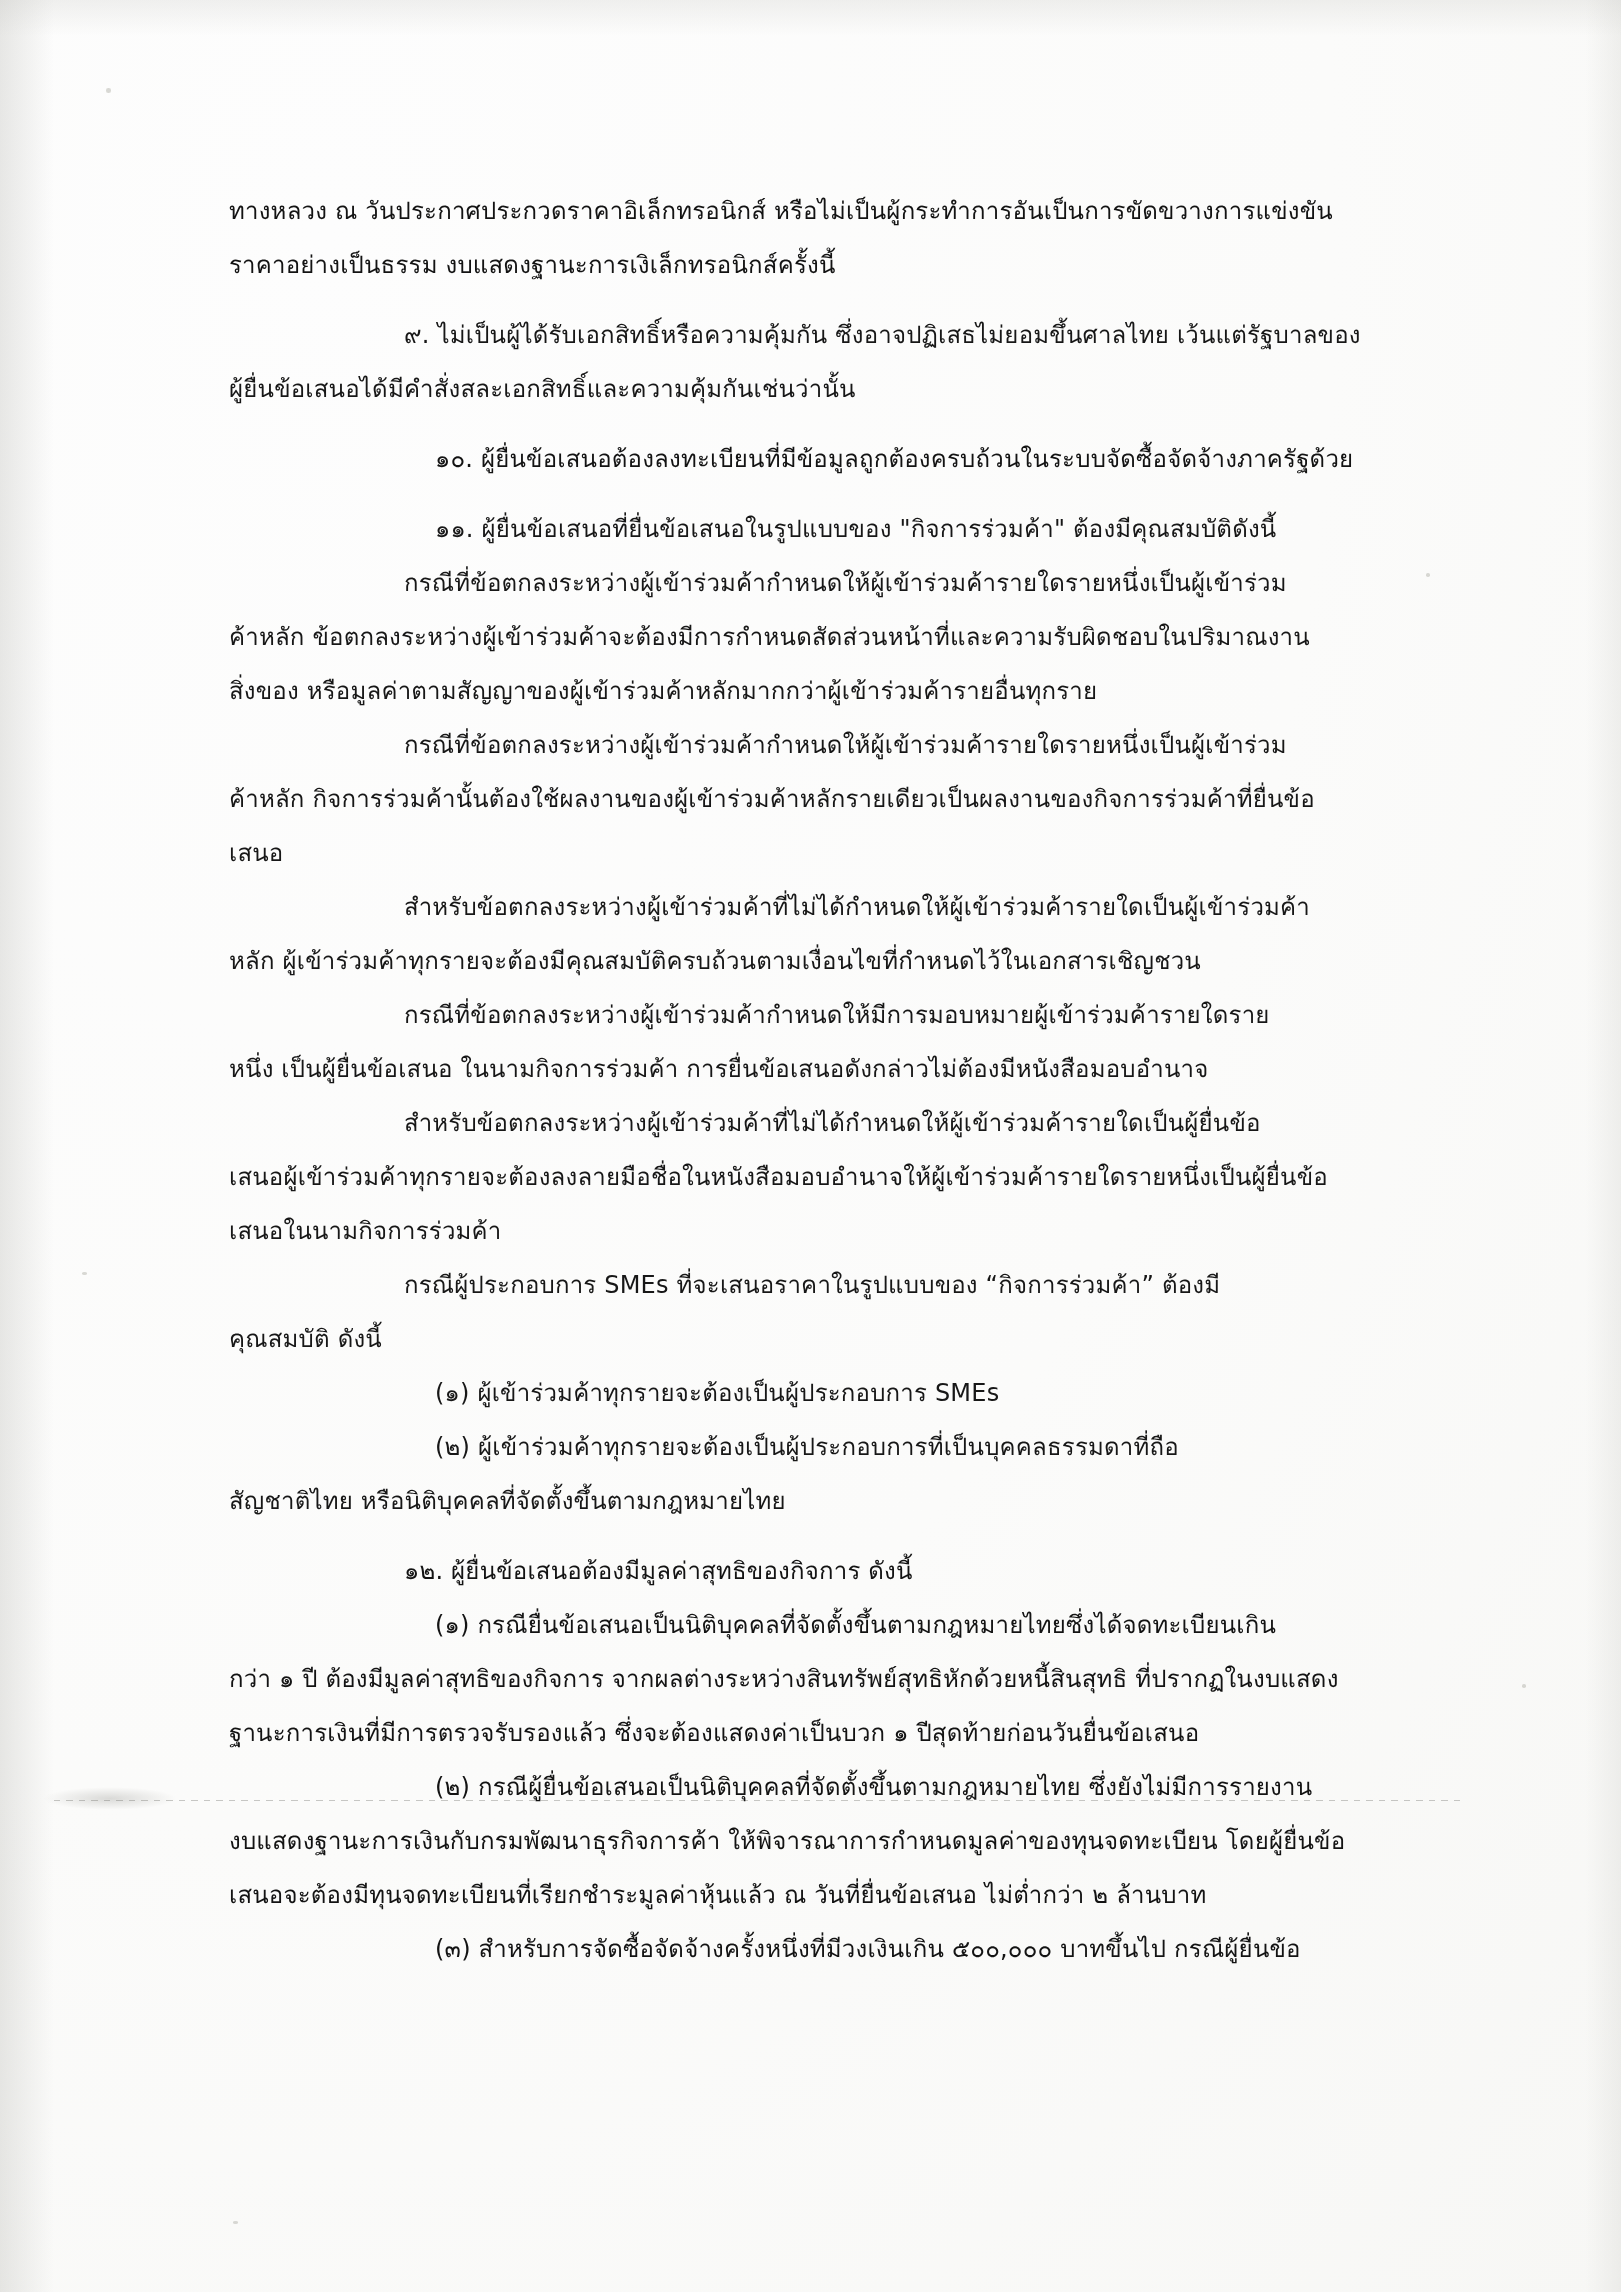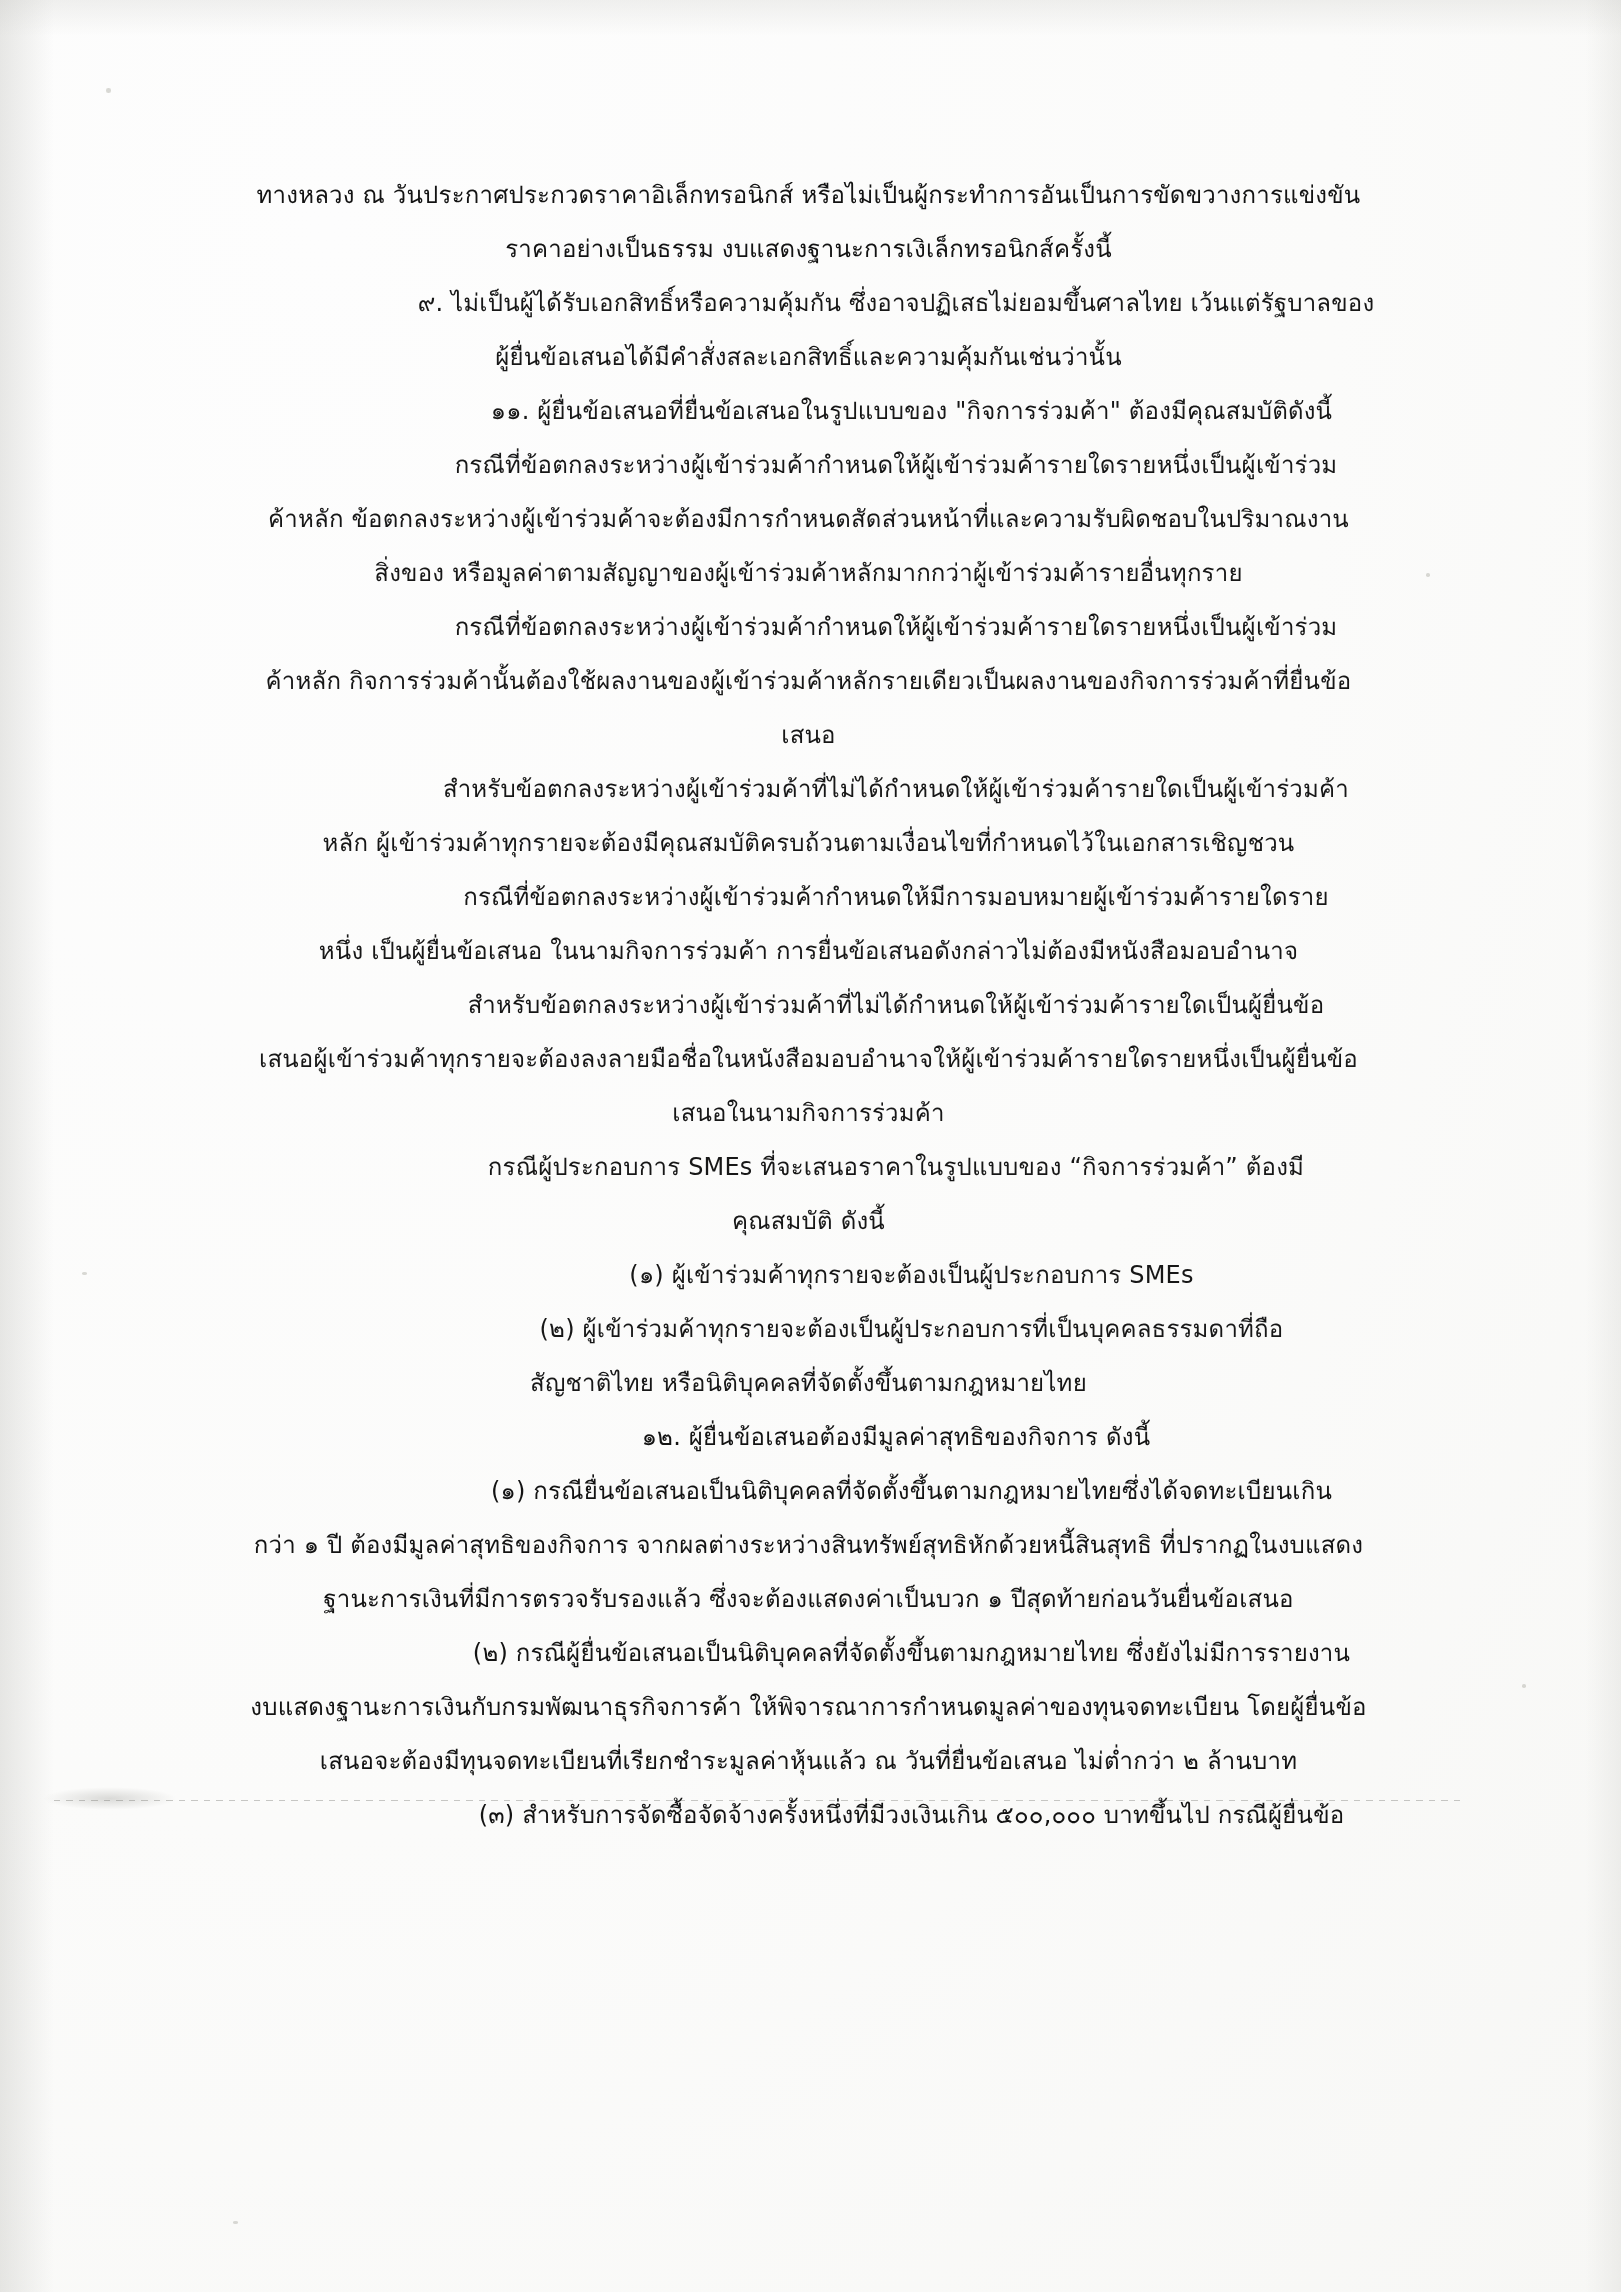--- a/index.html
+++ b/index.html
@@ -74,22 +74,22 @@
     left: 213px;
     top: 168px;
     width: 1191px;
   }
 
   .para {
     font-size: 24px;
     line-height: 54px;
     letter-spacing: 0.2px;
     color: #141414;
-    text-align: center;
-    margin: 0;
+    text-align: left;
+    margin: 16px;
     white-space: pre-wrap;
     word-break: break-word;
   }
 
   
   .line {
     display: block;
     font-size: 24px;
     line-height: 54px;
     color: #151515;
@@ -116,18 +116,18 @@
   <div class="speck" style="left:82px; top:1272px; width:5.4px; height:2.7px;"></div>
   <div class="speck" style="left:1522px; top:1684px; width:3.6px; height:3.6px;"></div>
   <div class="speck" style="left:233px; top:2221px; width:4.5px; height:2.7px;"></div>
 
   <div class="scan-smudge"></div>
   <div class="scan-line"></div>
 
   <div class="doc-body" id="doc-body">
       <div class="block para" id="block-continuation"><span class="line i0">ทางหลวง ณ วันประกาศประกวดราคาอิเล็กทรอนิกส์ หรือไม่เป็นผู้กระทำการอันเป็นการขัดขวางการแข่งขัน</span><span class="line i0">ราคาอย่างเป็นธรรม งบแสดงฐานะการเงิเล็กทรอนิกส์ครั้งนี้</span></div>
       <div class="block para" id="block-item-9"><span class="line i2">๙. ไม่เป็นผู้ได้รับเอกสิทธิ์หรือความคุ้มกัน ซึ่งอาจปฏิเสธไม่ยอมขึ้นศาลไทย เว้นแต่รัฐบาลของ</span><span class="line i0">ผู้ยื่นข้อเสนอได้มีคำสั่งสละเอกสิทธิ์และความคุ้มกันเช่นว่านั้น</span></div>
-      <div class="block para" id="block-item-10"></div>
+      <div class="block para" id="block-item-10"><span class="line i3">๑๐. ผู้ยื่นข้อเสนอต้องลงทะเบียนที่มีข้อมูลถูกต้องครบถ้วนในระบบจัดซื้อจัดจ้างภาครัฐด้วย</span></div>
       <div class="block para" id="block-item-11"><span class="line i3">๑๑. ผู้ยื่นข้อเสนอที่ยื่นข้อเสนอในรูปแบบของ "กิจการร่วมค้า" ต้องมีคุณสมบัติดังนี้</span><span class="line i2">กรณีที่ข้อตกลงระหว่างผู้เข้าร่วมค้ากำหนดให้ผู้เข้าร่วมค้ารายใดรายหนึ่งเป็นผู้เข้าร่วม</span><span class="line i0">ค้าหลัก ข้อตกลงระหว่างผู้เข้าร่วมค้าจะต้องมีการกำหนดสัดส่วนหน้าที่และความรับผิดชอบในปริมาณงาน</span><span class="line i0">สิ่งของ หรือมูลค่าตามสัญญาของผู้เข้าร่วมค้าหลักมากกว่าผู้เข้าร่วมค้ารายอื่นทุกราย</span><span class="line i2">กรณีที่ข้อตกลงระหว่างผู้เข้าร่วมค้ากำหนดให้ผู้เข้าร่วมค้ารายใดรายหนึ่งเป็นผู้เข้าร่วม</span><span class="line i0">ค้าหลัก กิจการร่วมค้านั้นต้องใช้ผลงานของผู้เข้าร่วมค้าหลักรายเดียวเป็นผลงานของกิจการร่วมค้าที่ยื่นข้อ</span><span class="line i0">เสนอ</span><span class="line i2">สำหรับข้อตกลงระหว่างผู้เข้าร่วมค้าที่ไม่ได้กำหนดให้ผู้เข้าร่วมค้ารายใดเป็นผู้เข้าร่วมค้า</span><span class="line i0">หลัก ผู้เข้าร่วมค้าทุกรายจะต้องมีคุณสมบัติครบถ้วนตามเงื่อนไขที่กำหนดไว้ในเอกสารเชิญชวน</span><span class="line i2">กรณีที่ข้อตกลงระหว่างผู้เข้าร่วมค้ากำหนดให้มีการมอบหมายผู้เข้าร่วมค้ารายใดราย</span><span class="line i0">หนึ่ง เป็นผู้ยื่นข้อเสนอ ในนามกิจการร่วมค้า การยื่นข้อเสนอดังกล่าวไม่ต้องมีหนังสือมอบอำนาจ</span><span class="line i2">สำหรับข้อตกลงระหว่างผู้เข้าร่วมค้าที่ไม่ได้กำหนดให้ผู้เข้าร่วมค้ารายใดเป็นผู้ยื่นข้อ</span><span class="line i0">เสนอผู้เข้าร่วมค้าทุกรายจะต้องลงลายมือชื่อในหนังสือมอบอำนาจให้ผู้เข้าร่วมค้ารายใดรายหนึ่งเป็นผู้ยื่นข้อ</span><span class="line i0">เสนอในนามกิจการร่วมค้า</span><span class="line i2">กรณีผู้ประกอบการ SMEs ที่จะเสนอราคาในรูปแบบของ “กิจการร่วมค้า” ต้องมี</span><span class="line i0">คุณสมบัติ ดังนี้</span><span class="line i3">(๑) ผู้เข้าร่วมค้าทุกรายจะต้องเป็นผู้ประกอบการ SMEs</span><span class="line i3">(๒) ผู้เข้าร่วมค้าทุกรายจะต้องเป็นผู้ประกอบการที่เป็นบุคคลธรรมดาที่ถือ</span><span class="line i0">สัญชาติไทย หรือนิติบุคคลที่จัดตั้งขึ้นตามกฎหมายไทย</span></div>
       <div class="block para" id="block-item-12"><span class="line i2">๑๒. ผู้ยื่นข้อเสนอต้องมีมูลค่าสุทธิของกิจการ ดังนี้</span><span class="line i3">(๑) กรณียื่นข้อเสนอเป็นนิติบุคคลที่จัดตั้งขึ้นตามกฎหมายไทยซึ่งได้จดทะเบียนเกิน</span><span class="line i0">กว่า ๑ ปี ต้องมีมูลค่าสุทธิของกิจการ จากผลต่างระหว่างสินทรัพย์สุทธิหักด้วยหนี้สินสุทธิ ที่ปรากฏในงบแสดง</span><span class="line i0">ฐานะการเงินที่มีการตรวจรับรองแล้ว ซึ่งจะต้องแสดงค่าเป็นบวก ๑ ปีสุดท้ายก่อนวันยื่นข้อเสนอ</span><span class="line i3">(๒) กรณีผู้ยื่นข้อเสนอเป็นนิติบุคคลที่จัดตั้งขึ้นตามกฎหมายไทย ซึ่งยังไม่มีการรายงาน</span><span class="line i0">งบแสดงฐานะการเงินกับกรมพัฒนาธุรกิจการค้า ให้พิจารณาการกำหนดมูลค่าของทุนจดทะเบียน โดยผู้ยื่นข้อ</span><span class="line i0">เสนอจะต้องมีทุนจดทะเบียนที่เรียกชำระมูลค่าหุ้นแล้ว ณ วันที่ยื่นข้อเสนอ ไม่ต่ำกว่า ๒ ล้านบาท</span><span class="line i3">(๓) สำหรับการจัดซื้อจัดจ้างครั้งหนึ่งที่มีวงเงินเกิน ๕๐๐,๐๐๐ บาทขึ้นไป กรณีผู้ยื่นข้อ</span></div>
     </div>
 </div>
 
 
 </body></html>

